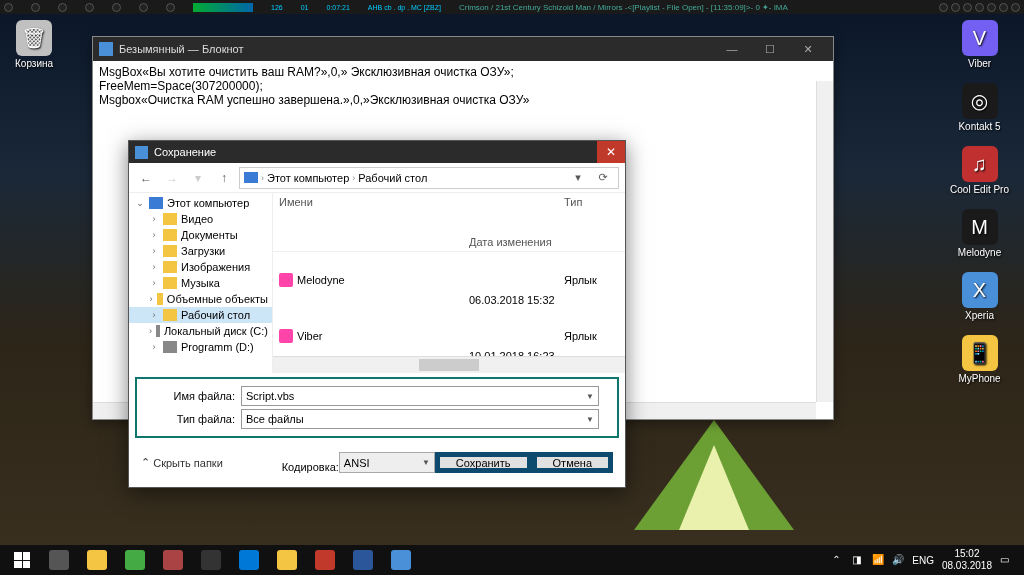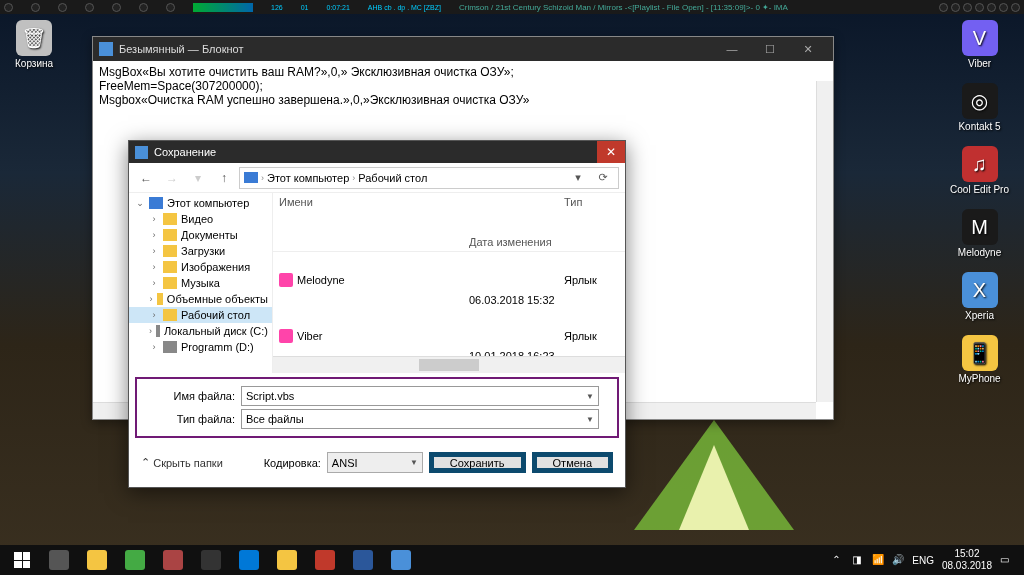--- a/index.html
+++ b/index.html
@@ -55,29 +55,29 @@
 .savedlg .ti-drive { background: #888; }
 .savedlg .filelist { flex: 1; font-size: 11px; position: relative; }
 .savedlg .fl-header { display: flex; padding: 3px 6px; border-bottom: 1px solid #eee; color: #555; }
 .savedlg .fl-col-name { width: 190px; }
 .savedlg .fl-col-date { width: 95px; margin-top: 40px; }
 .savedlg .fl-col-type { width: 55px; }
 .savedlg .fl-row { display: flex; padding: 2px 6px; align-items: center; cursor: pointer; }
 .savedlg .fl-icon { width: 14px; height: 14px; background: #f4a; margin-right: 4px; border-radius: 2px; }
 .savedlg .fl-hscroll { position: absolute; bottom: 0; left: 0; right: 0; height: 17px; background: #f0f0f0; border-top: 1px solid #ddd; display: flex; align-items: center; }
 .savedlg .fl-hscroll-thumb { width: 60px; height: 12px; background: #ccc; margin: 0 auto; }
-.savedlg .fields { padding: 4px 18px 4px 32px; border: 2px solid #701a75; margin: 4px 6px; }
+.savedlg .fields { padding: 4px 18px 4px 32px; border: 2px solid #0f766e; margin: 4px 6px; }
 .savedlg .field-row { display: flex; align-items: center; margin: 3px 0; font-size: 11px; }
 .savedlg .field-label { width: 72px; text-align: right; padding-right: 6px; }
 .savedlg .field-input { flex: 1; height: 20px; border: 1px solid #999; padding: 0 4px; font-size: 11px; }
 .savedlg .field-input.combo { display: flex; align-items: center; justify-content: space-between; cursor: pointer; }
 .savedlg .combo-arrow { font-size: 8px; color: #555; }
 .savedlg .footer { display: flex; align-items: center; padding: 10px 12px 14px 12px; font-size: 11px; }
 .savedlg .hide-folders { cursor: pointer; color: #333; display: flex; align-items: center; gap: 3px; }
-.savedlg .footer-mid { margin-left: auto; display: flex; align-items: center; gap: 6px; }
+.savedlg .footer-mid { margin-left: auto; display: flex; align-items: flex-end; }
 .savedlg .enc-select { height: 21px; width: 96px; border: 1px solid #aaa; padding: 0 4px; display: flex; align-items: center; justify-content: space-between; font-size: 11px; background: #eee; }
 .savedlg .btn { height: 21px; padding: 0 16px; border: 5px solid #0c4a6e; background: #e1e1e1; cursor: pointer; font-size: 11px; display: flex; align-items: center; }
 .taskbar { position: absolute; bottom: 0; left: 0; right: 0; height: 30px; background: #101010; display: flex; align-items: center; padding: 0 4px; }
 .taskbar .start { width: 36px; height: 30px; display: flex; align-items: center; justify-content: center; cursor: pointer; }
 .taskbar .start-icon { width: 16px; height: 16px; display: grid; grid-template: 1fr 1fr / 1fr 1fr; gap: 1px; }
 .taskbar .start-icon span { background: #fff; }
 .taskbar .tb-item { width: 38px; height: 30px; display: flex; align-items: center; justify-content: center; cursor: pointer; }
 .taskbar .tb-item-icon { width: 20px; height: 20px; border-radius: 3px; }
 .taskbar .tray { margin-left: auto; display: flex; align-items: center; gap: 8px; color: #fff; font-size: 10px; padding-right: 8px; }
 .taskbar .tray-icon { width: 12px; height: 12px; color: #fff; }

